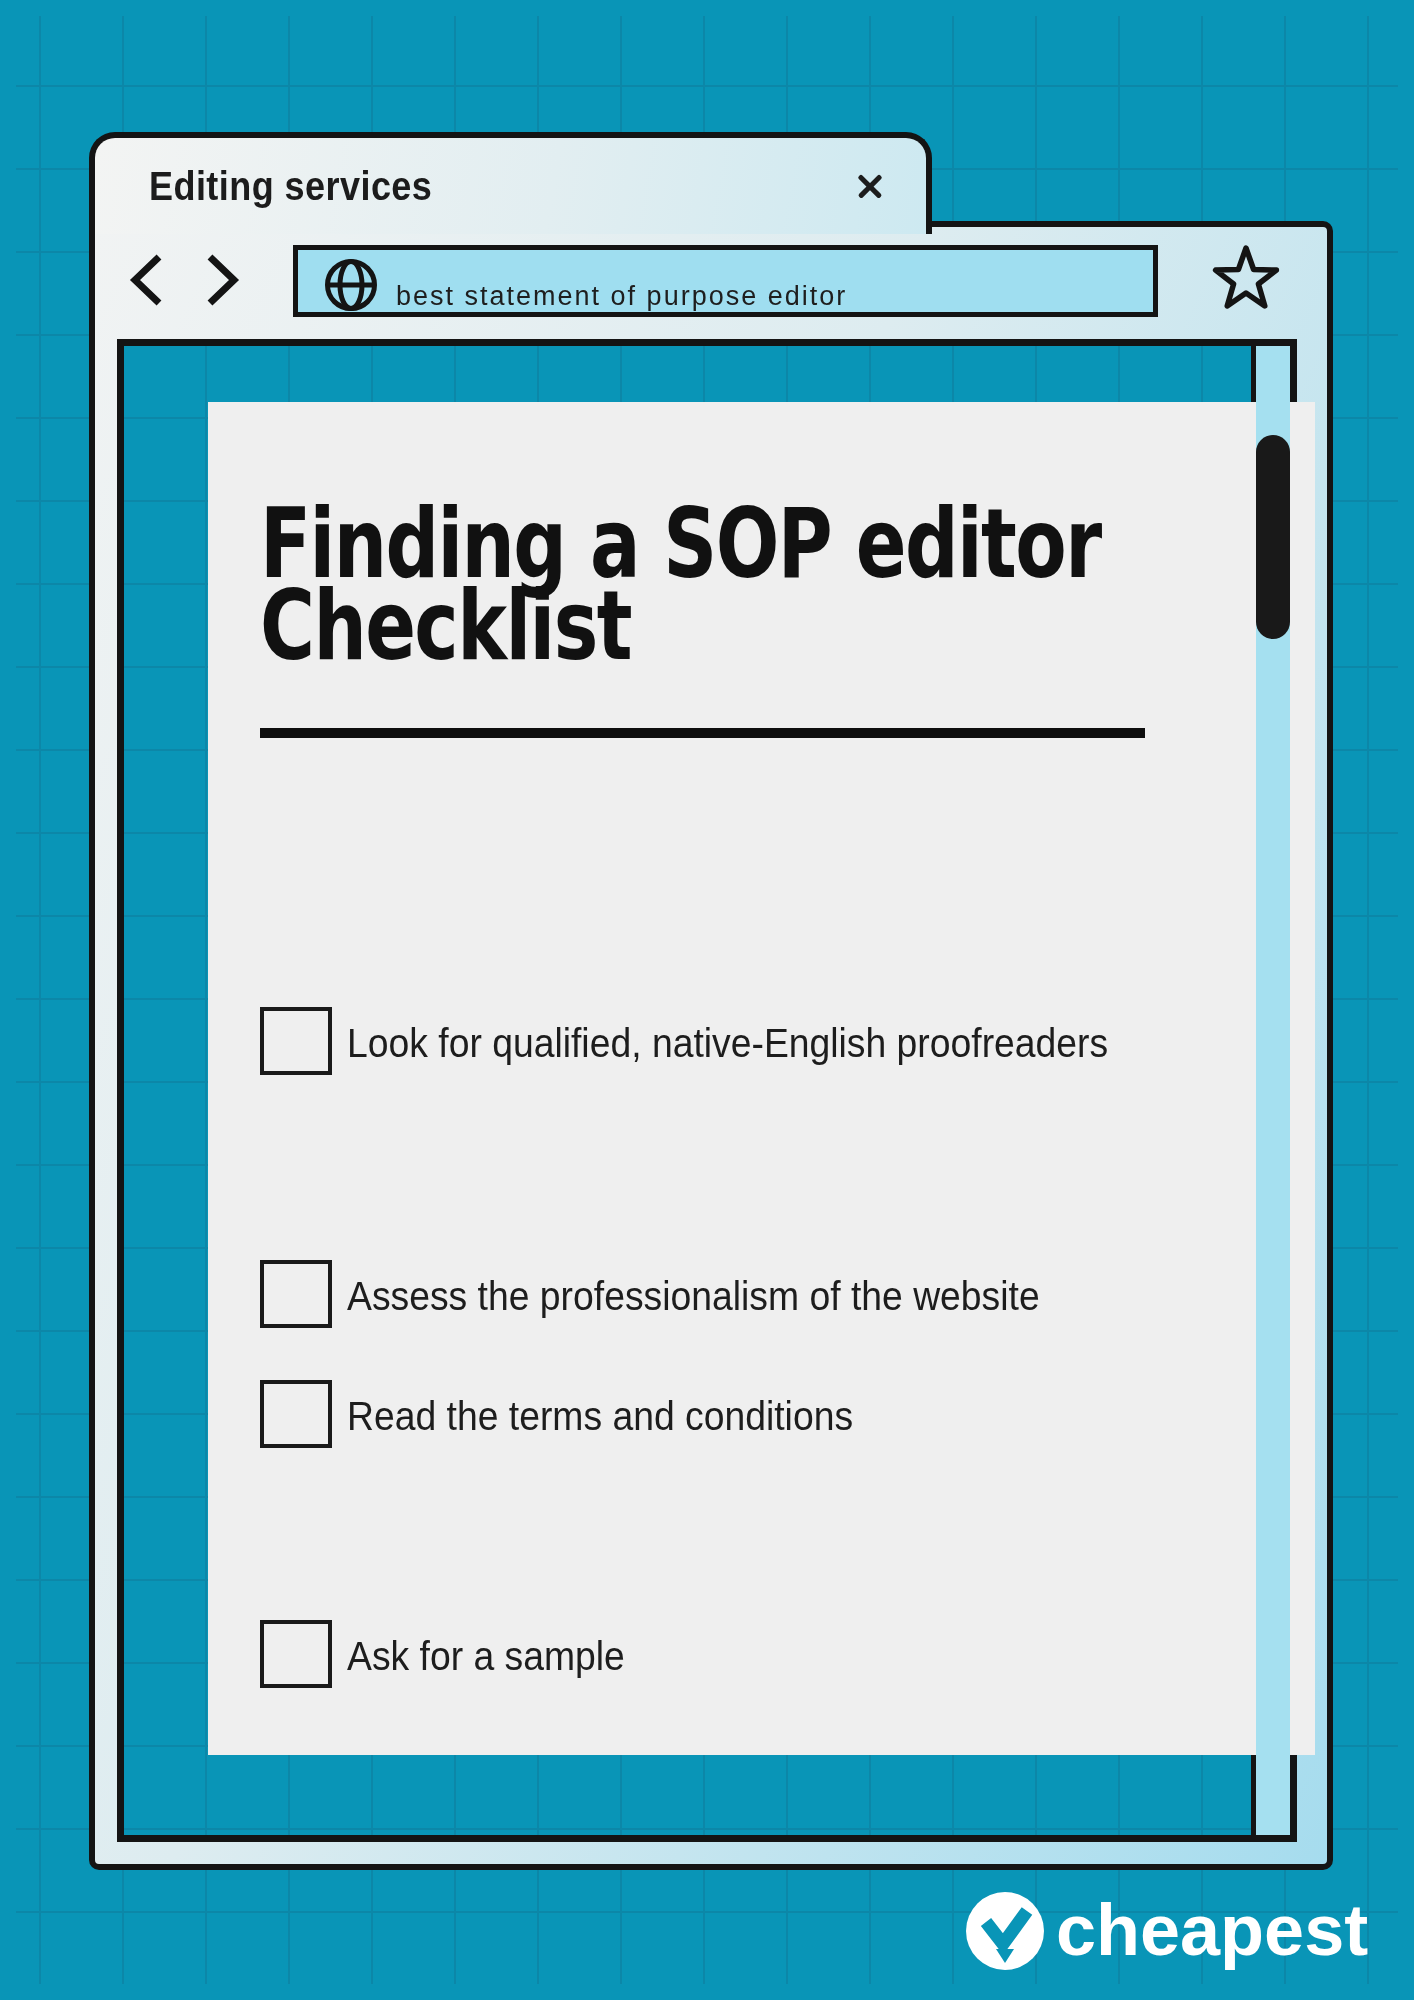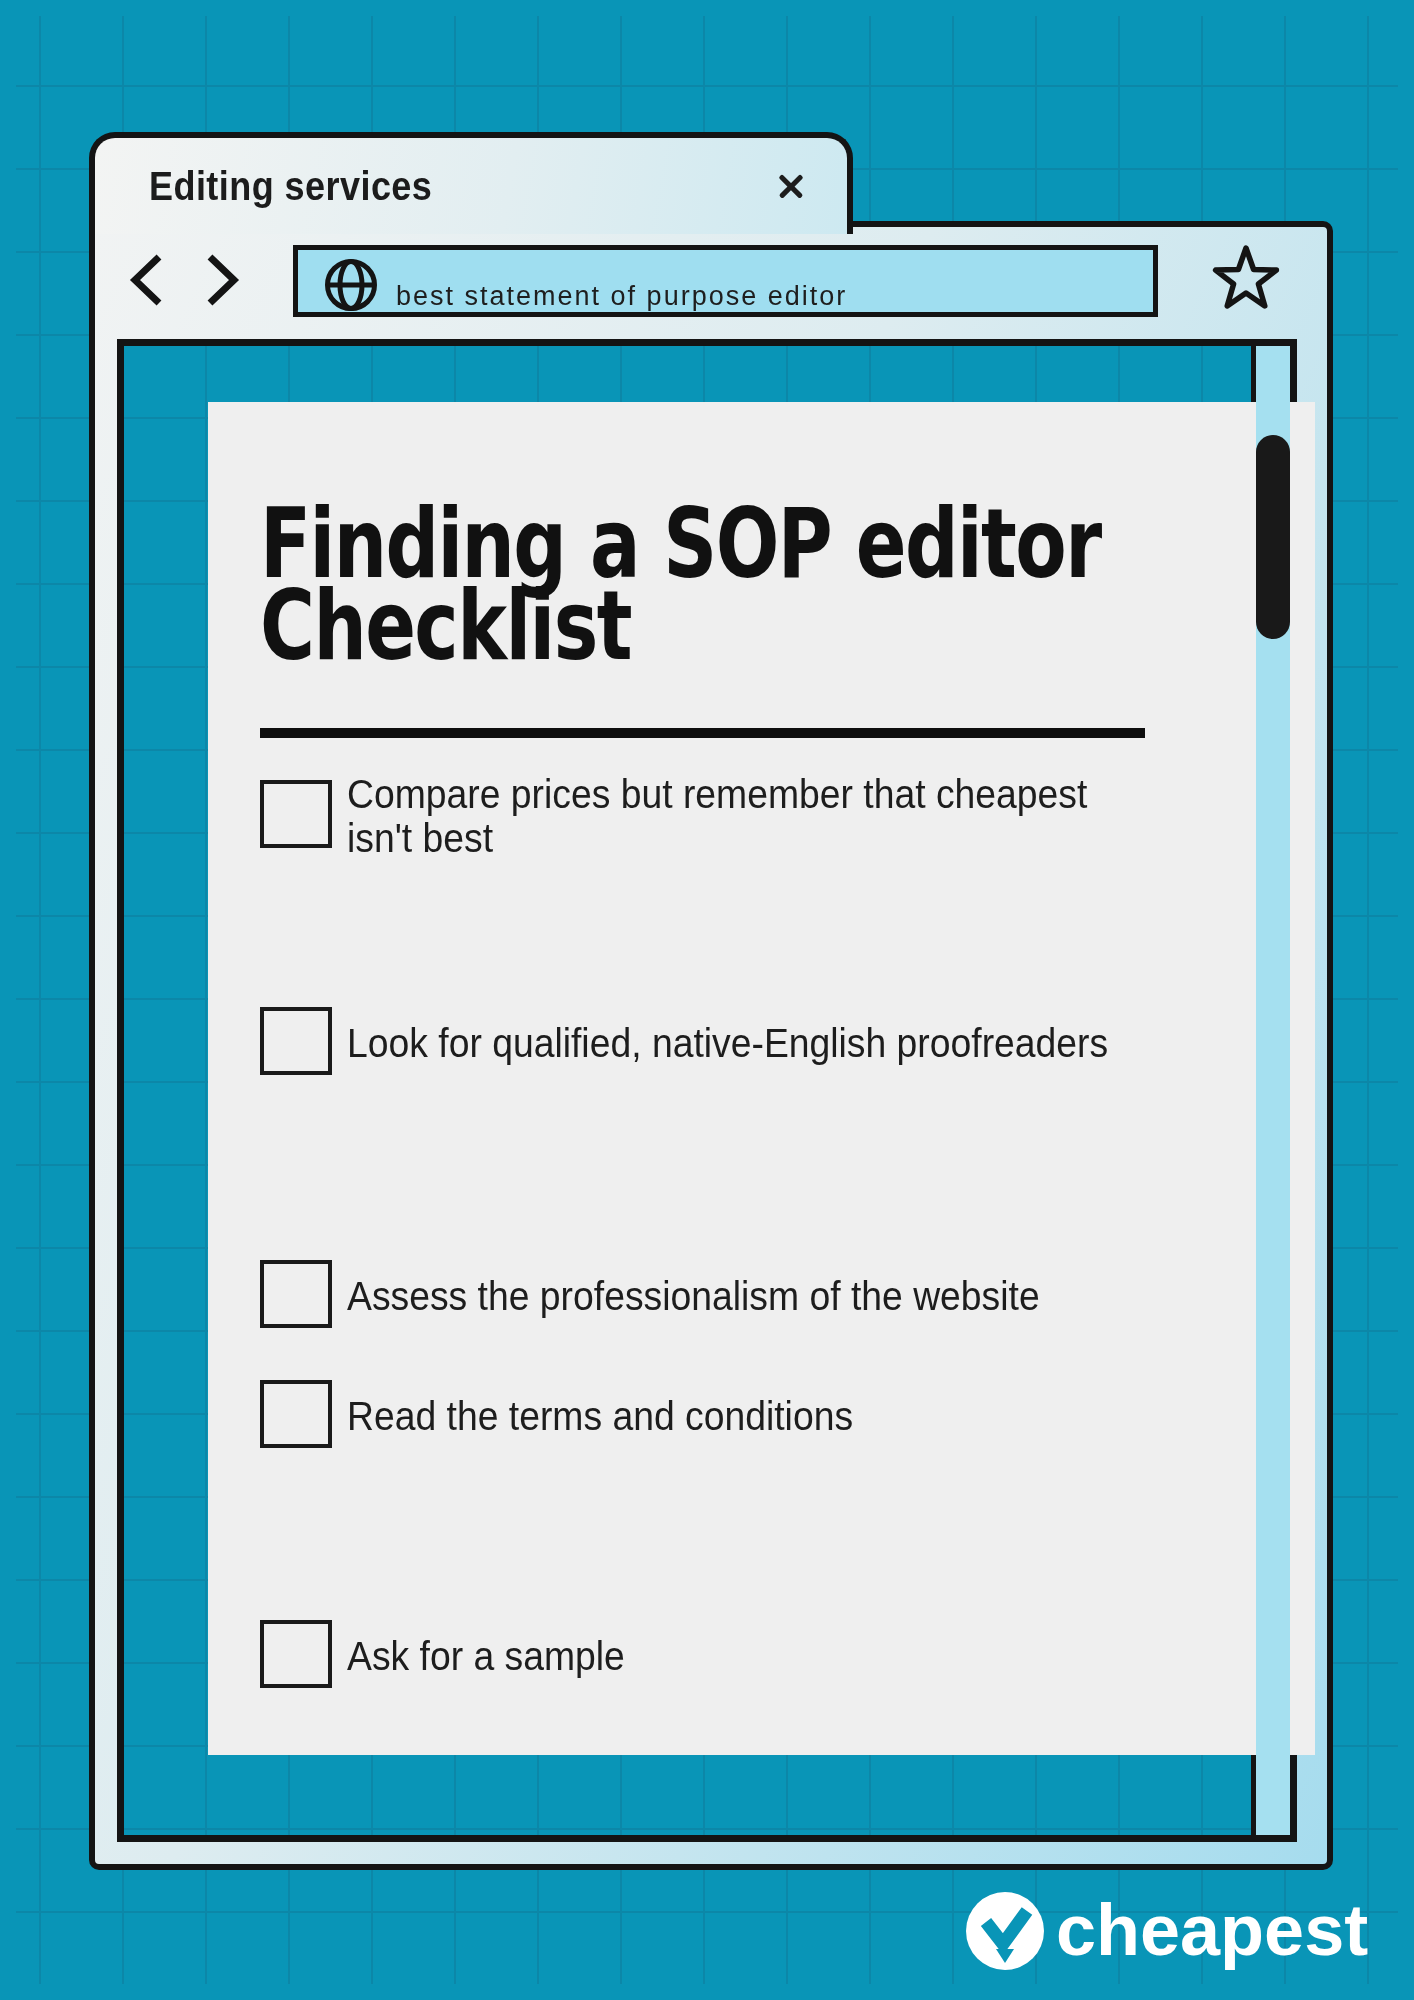--- a/index.html
+++ b/index.html
@@ -26,21 +26,21 @@
   
   .window-body{
     position:absolute;left:89px;top:221px;width:1244px;height:1649px;
     box-sizing:border-box;
     border:6px solid #141414;border-radius:10px;
     background:linear-gradient(115deg,#f1f3f3 0%,#ddecf0 42%,#a6dcee 100%);
   }
 
   
   .tab{
-    position:absolute;left:89px;top:132px;width:764px;height:102px;
+    position:absolute;left:89px;top:132px;width:843px;height:102px;
     box-sizing:border-box;
     border:6px solid #141414;border-bottom:none;
     border-radius:26px 26px 0 0;
     background:linear-gradient(100deg,#f3f4f3 0%,#e2eef1 55%,#cde9f1 100%);
     display:flex;align-items:center;justify-content:space-between;
     padding:0 42px 0 54px;
   }
   .tab-title{
     font-size:40px;font-weight:bold;color:#1c1c1c;
     transform:scaleX(0.9);transform-origin:left center;
@@ -170,27 +170,20 @@
   <div class="content-frame">
     <div class="content-grid">
 
       <div class="card">
         <div class="card-title">
           <div>Finding a SOP editor</div>
           <div>Checklist</div>
         </div>
         <div class="rule"></div>
 
-        <div class="row" style="top:378px">
-          <span class="checkbox"></span>
-          <span class="row-label">
-            <div>Compare prices but remember that cheapest</div>
-            <div>isn't best</div>
-          </span>
-        </div>
 
 
         <div class="row" style="top:605px">
           <span class="checkbox"></span>
           <span class="row-label">
             <div>Look for qualified, native-English proofreaders</div>
           </span>
         </div>
 
 

